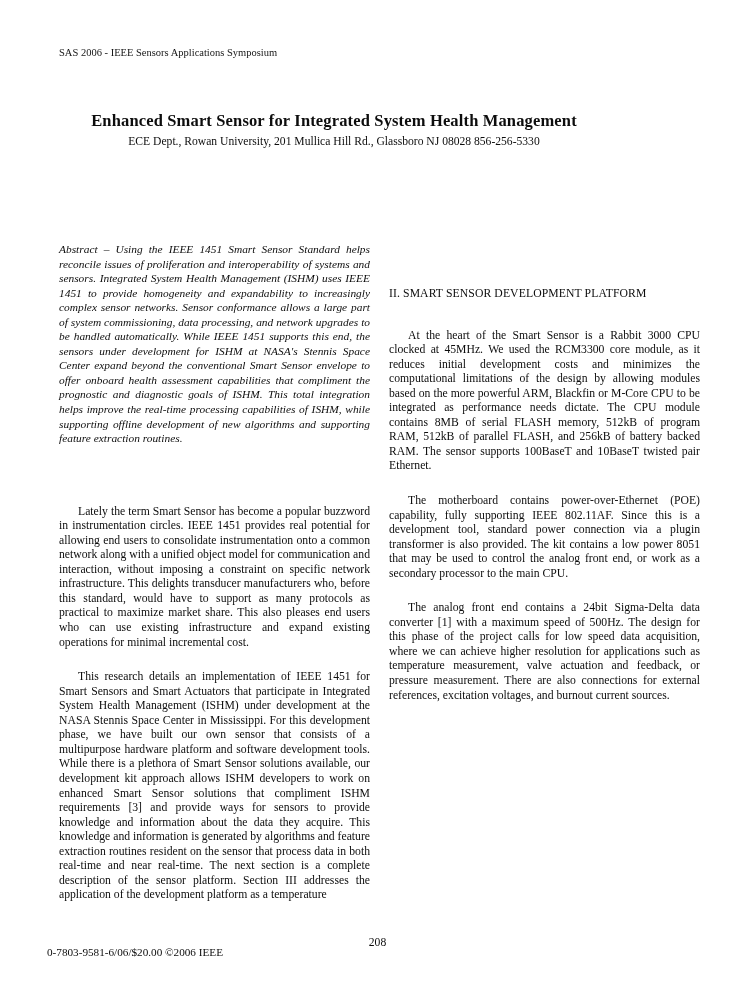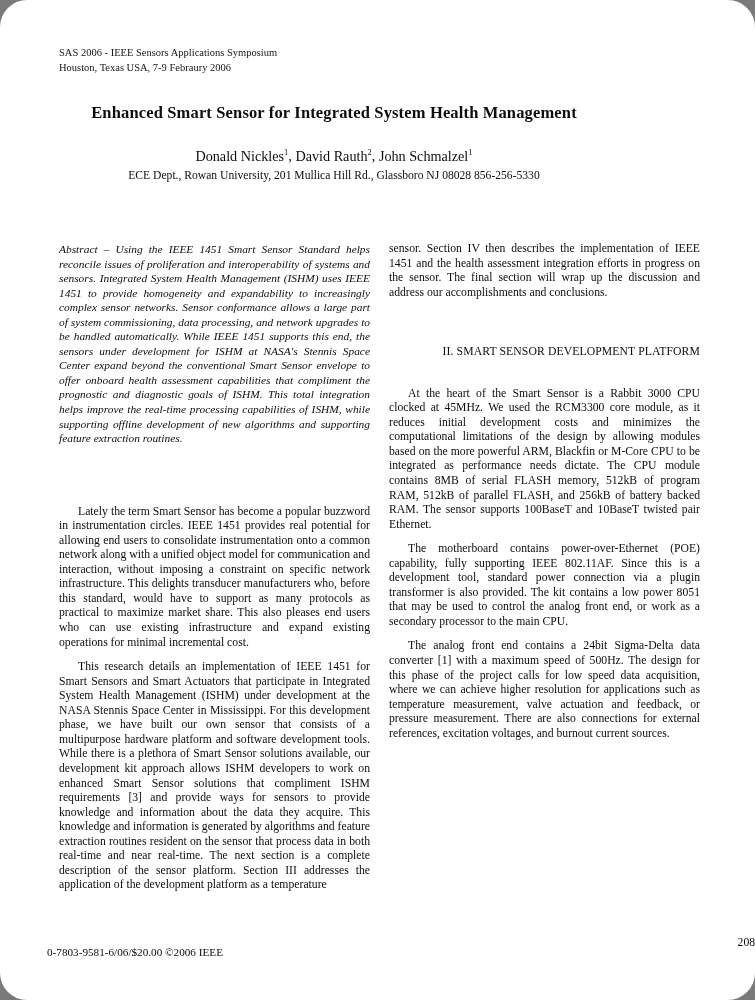--- a/index.html
+++ b/index.html
@@ -10,40 +10,39 @@
   }
   .page {
     position: relative;
     width: 755px;
     height: 1000px;
     background: #ffffff;
     margin: 0 auto;
     overflow: hidden;
     font-family: "Liberation Serif", "DejaVu Serif", serif;
     color: #0d0d0d;
-    border-radius: 27px;
     -webkit-font-smoothing: antialiased;
   }
 
   
   .conf-header {
     position: absolute;
     left: 59px;
     top: 46px;
     font-size: 10.5px;
     line-height: 14.5px;
     color: #161616;
   }
   .conf-header div { white-space: nowrap; }
 
   
   .title-block {
     position: absolute;
     left: 0;
-    top: 103px;
+    top: 111px;
     width: 668px;
     text-align: center;
   }
   .paper-title {
     font-size: 16.5px;
     font-weight: bold;
     letter-spacing: 0.15px;
     line-height: 20px;
     margin: 0;
   }
@@ -81,39 +80,39 @@
   .col-right { left: 330px; }
 
   p.body {
     margin: 0 0 0 0;
     font-size: 11.7px;
     line-height: 14.55px;
     text-align: justify;
     text-indent: 19px;
     hyphens: none;
   }
-  p.body + p.body { margin-top: 10px; }
+  p.body + p.body { margin-top: 20px; }
 
   p.abstract {
     margin: 0;
     font-size: 11.4px;
     line-height: 14.55px;
     text-align: justify;
     font-style: italic;
     text-indent: 0;
   }
   p.abstract .lead {
     font-weight: normal;
     font-style: italic;
   }
 
   h2.section {
     font-size: 11.7px;
     font-weight: normal;
-    text-align: right;
+    text-align: left;
     margin: 0;
     line-height: 14.55px;
     letter-spacing: 0.1px;
   }
   .sec-gap-intro { height: 36px; }
   .sec-gap-after-intro { height: 23px; }
   .sec-gap-2 { height: 45px; }
   .sec-gap-after-2 { height: 27px; }
 
   
@@ -122,60 +121,55 @@
     left: 47px;
     top: 946px;
     font-size: 11.2px;
     white-space: nowrap;
   }
   .footer-page {
     position: absolute;
     left: 0;
     top: 936px;
     width: 755px;
-    text-align: right;
+    text-align: center;
     font-size: 11.6px;
   }
 </style>
 </head>
 <body>
 
 <div class="page">
 
   <div class="conf-header">
     <div>SAS 2006 - IEEE Sensors Applications Symposium</div>
-    <div>Houston, Texas USA, 7-9 Febraury 2006</div>
   </div>
 
   <div class="title-block">
     <h1 class="paper-title">Enhanced Smart Sensor for Integrated System Health Management</h1>
 
-    <div class="authors">
-      <span>Donald Nickles</span><sup>1</sup><span>, </span><span>David Rauth</span><sup>2</sup><span>, </span><span>John Schmalzel</span><sup>1</sup>
-    </div>
 
     <div class="affil">ECE Dept., Rowan University, 201 Mullica Hill Rd., Glassboro NJ 08028 856-256-5330</div>
   </div>
 
   <div class="cols">
 
     <div class="col col-left">
 
       <p class="abstract"><span class="lead">Abstract</span><span> – </span><span>Using the IEEE 1451 Smart Sensor Standard helps reconcile issues of proliferation and interoperability of systems and sensors.  Integrated System Health Management (ISHM) uses IEEE 1451 to provide homogeneity and expandability to increasingly complex sensor networks.  Sensor conformance allows a large part of system commissioning, data processing, and network upgrades to be handled automatically.  While IEEE 1451 supports this end, the sensors under development for ISHM at NASA's Stennis Space Center expand beyond the conventional Smart Sensor envelope to offer onboard health assessment capabilities that compliment the prognostic and diagnostic goals of ISHM.  This total integration helps improve the real-time processing capabilities of ISHM, while supporting offline development of new algorithms and supporting feature extraction routines.</span></p>
 
       <div class="sec-gap-intro"></div>
       <div class="sec-gap-after-intro"></div>
 
       <p class="body">Lately the term Smart Sensor has become a popular buzzword in instrumentation circles.  IEEE 1451 provides real potential for allowing end users to consolidate instrumentation onto a common network along with a unified object model for communication and interaction, without imposing a constraint on specific network infrastructure.  This delights transducer manufacturers who, before this standard, would have to support as many protocols as practical to maximize market share.  This also pleases end users who can use existing infrastructure and expand existing operations for minimal incremental cost.</p>
       <p class="body">This research details an implementation of IEEE 1451 for Smart Sensors and Smart Actuators that participate in Integrated System Health Management (ISHM) under development at the NASA Stennis Space Center in Mississippi.  For this development phase, we have built our own sensor that consists of a multipurpose hardware platform and software development tools.  While there is a plethora of Smart Sensor solutions available, our development kit approach allows ISHM developers to work on enhanced Smart Sensor solutions that compliment ISHM requirements [3] and provide ways for sensors to provide knowledge and information about the data they acquire.  This knowledge and information is generated by algorithms and feature extraction routines resident on the sensor that process data in both real-time and near real-time.  The next section is a complete description of the sensor platform.  Section III addresses the application of the development platform as a temperature</p>
     </div>
 
     <div class="col col-right">
 
-      <p class="body" style="text-indent:0">sensor.  Section IV then describes the implementation of IEEE 1451 and the health assessment integration efforts in progress on the sensor.  The final section will wrap up the discussion and address our accomplishments and conclusions.</p>
 
       <div class="sec-gap-2"></div>
       <h2 class="section">II. SMART SENSOR DEVELOPMENT PLATFORM</h2>
       <div class="sec-gap-after-2"></div>
 
       <p class="body">At the heart of the Smart Sensor is a Rabbit 3000 CPU clocked at 45MHz.  We used the RCM3300 core module, as it reduces initial development costs and minimizes the computational limitations of the design by allowing modules based on the more powerful ARM, Blackfin or M-Core CPU to be integrated as performance needs dictate.  The CPU module contains 8MB of serial FLASH memory, 512kB of program RAM, 512kB of parallel FLASH, and 256kB of battery backed RAM.  The sensor supports 100BaseT and 10BaseT twisted pair Ethernet.</p>
       <p class="body">The motherboard contains power-over-Ethernet (POE) capability, fully supporting IEEE 802.11AF.  Since this is a development tool, standard power connection via a plugin transformer is also provided.  The kit contains a low power 8051 that may be used to control the analog front end, or work as a secondary processor to the main CPU.</p>
       <p class="body">The analog front end contains a 24bit Sigma-Delta data converter [1] with a maximum speed of 500Hz.  The design for this phase of the project calls for low speed data acquisition, where we can achieve higher resolution for applications such as temperature measurement, valve actuation and feedback, or pressure measurement.  There are also connections for external references, excitation voltages, and burnout current sources.</p>
     </div>
   </div>

